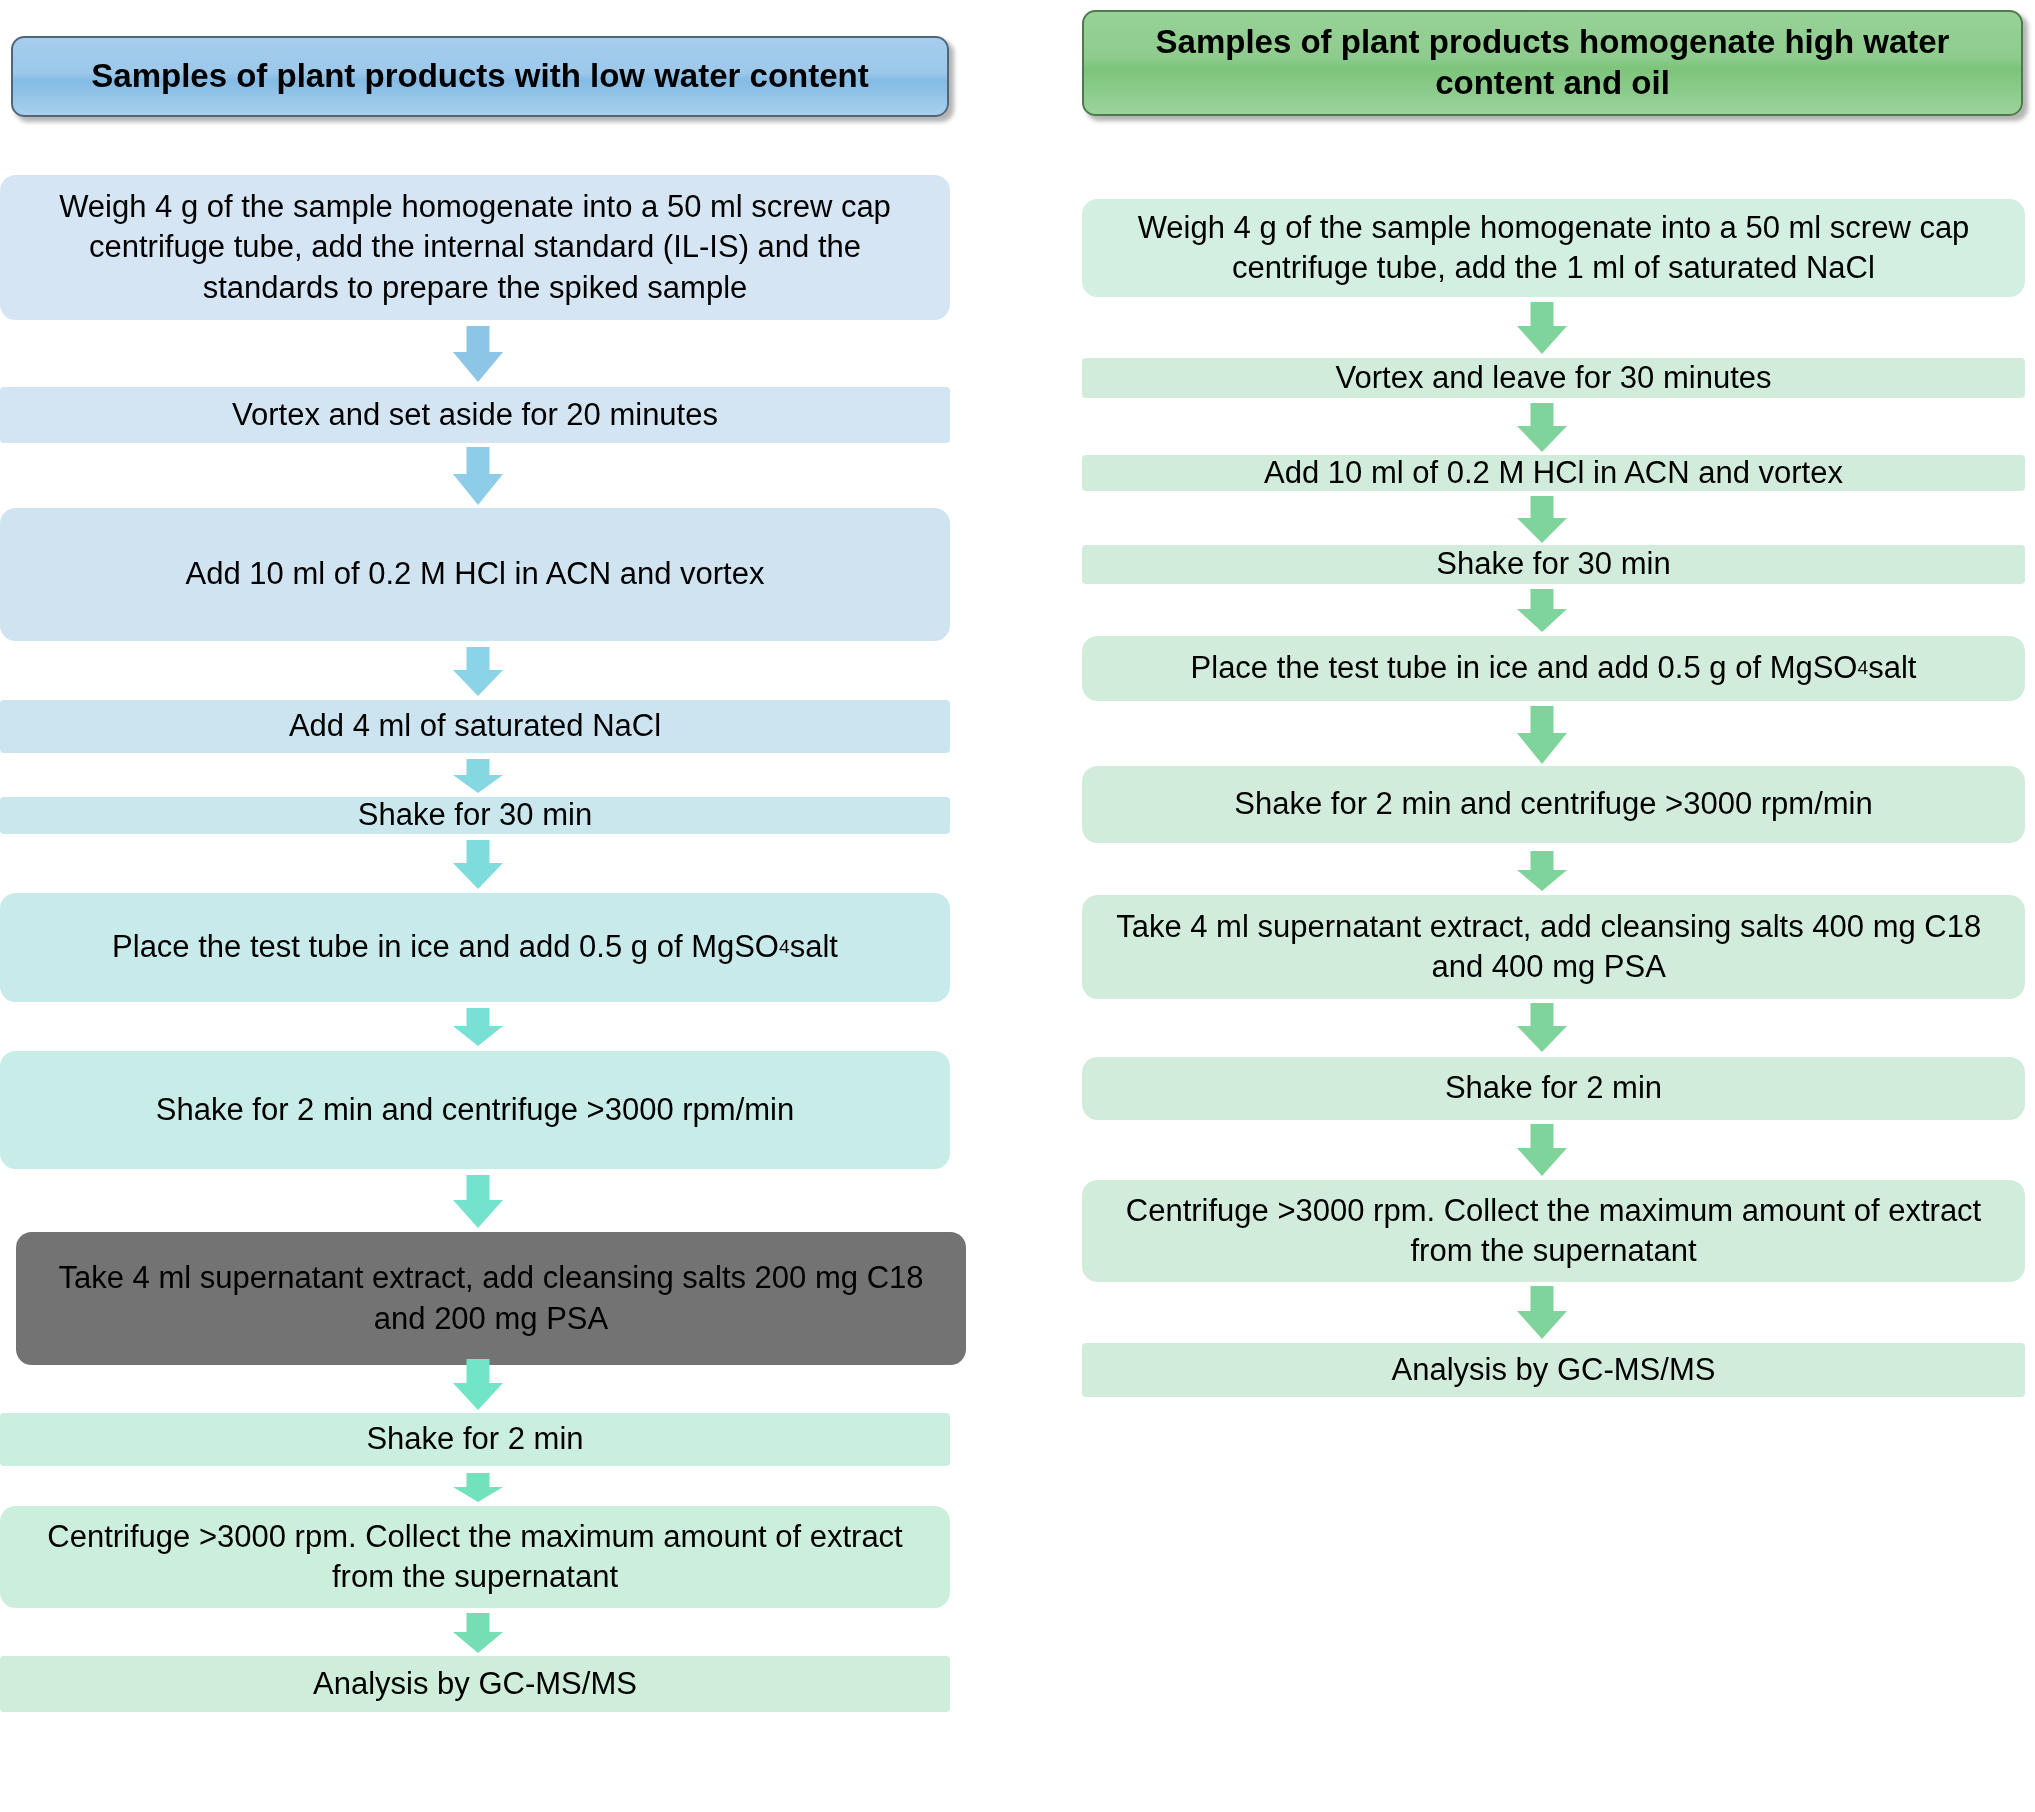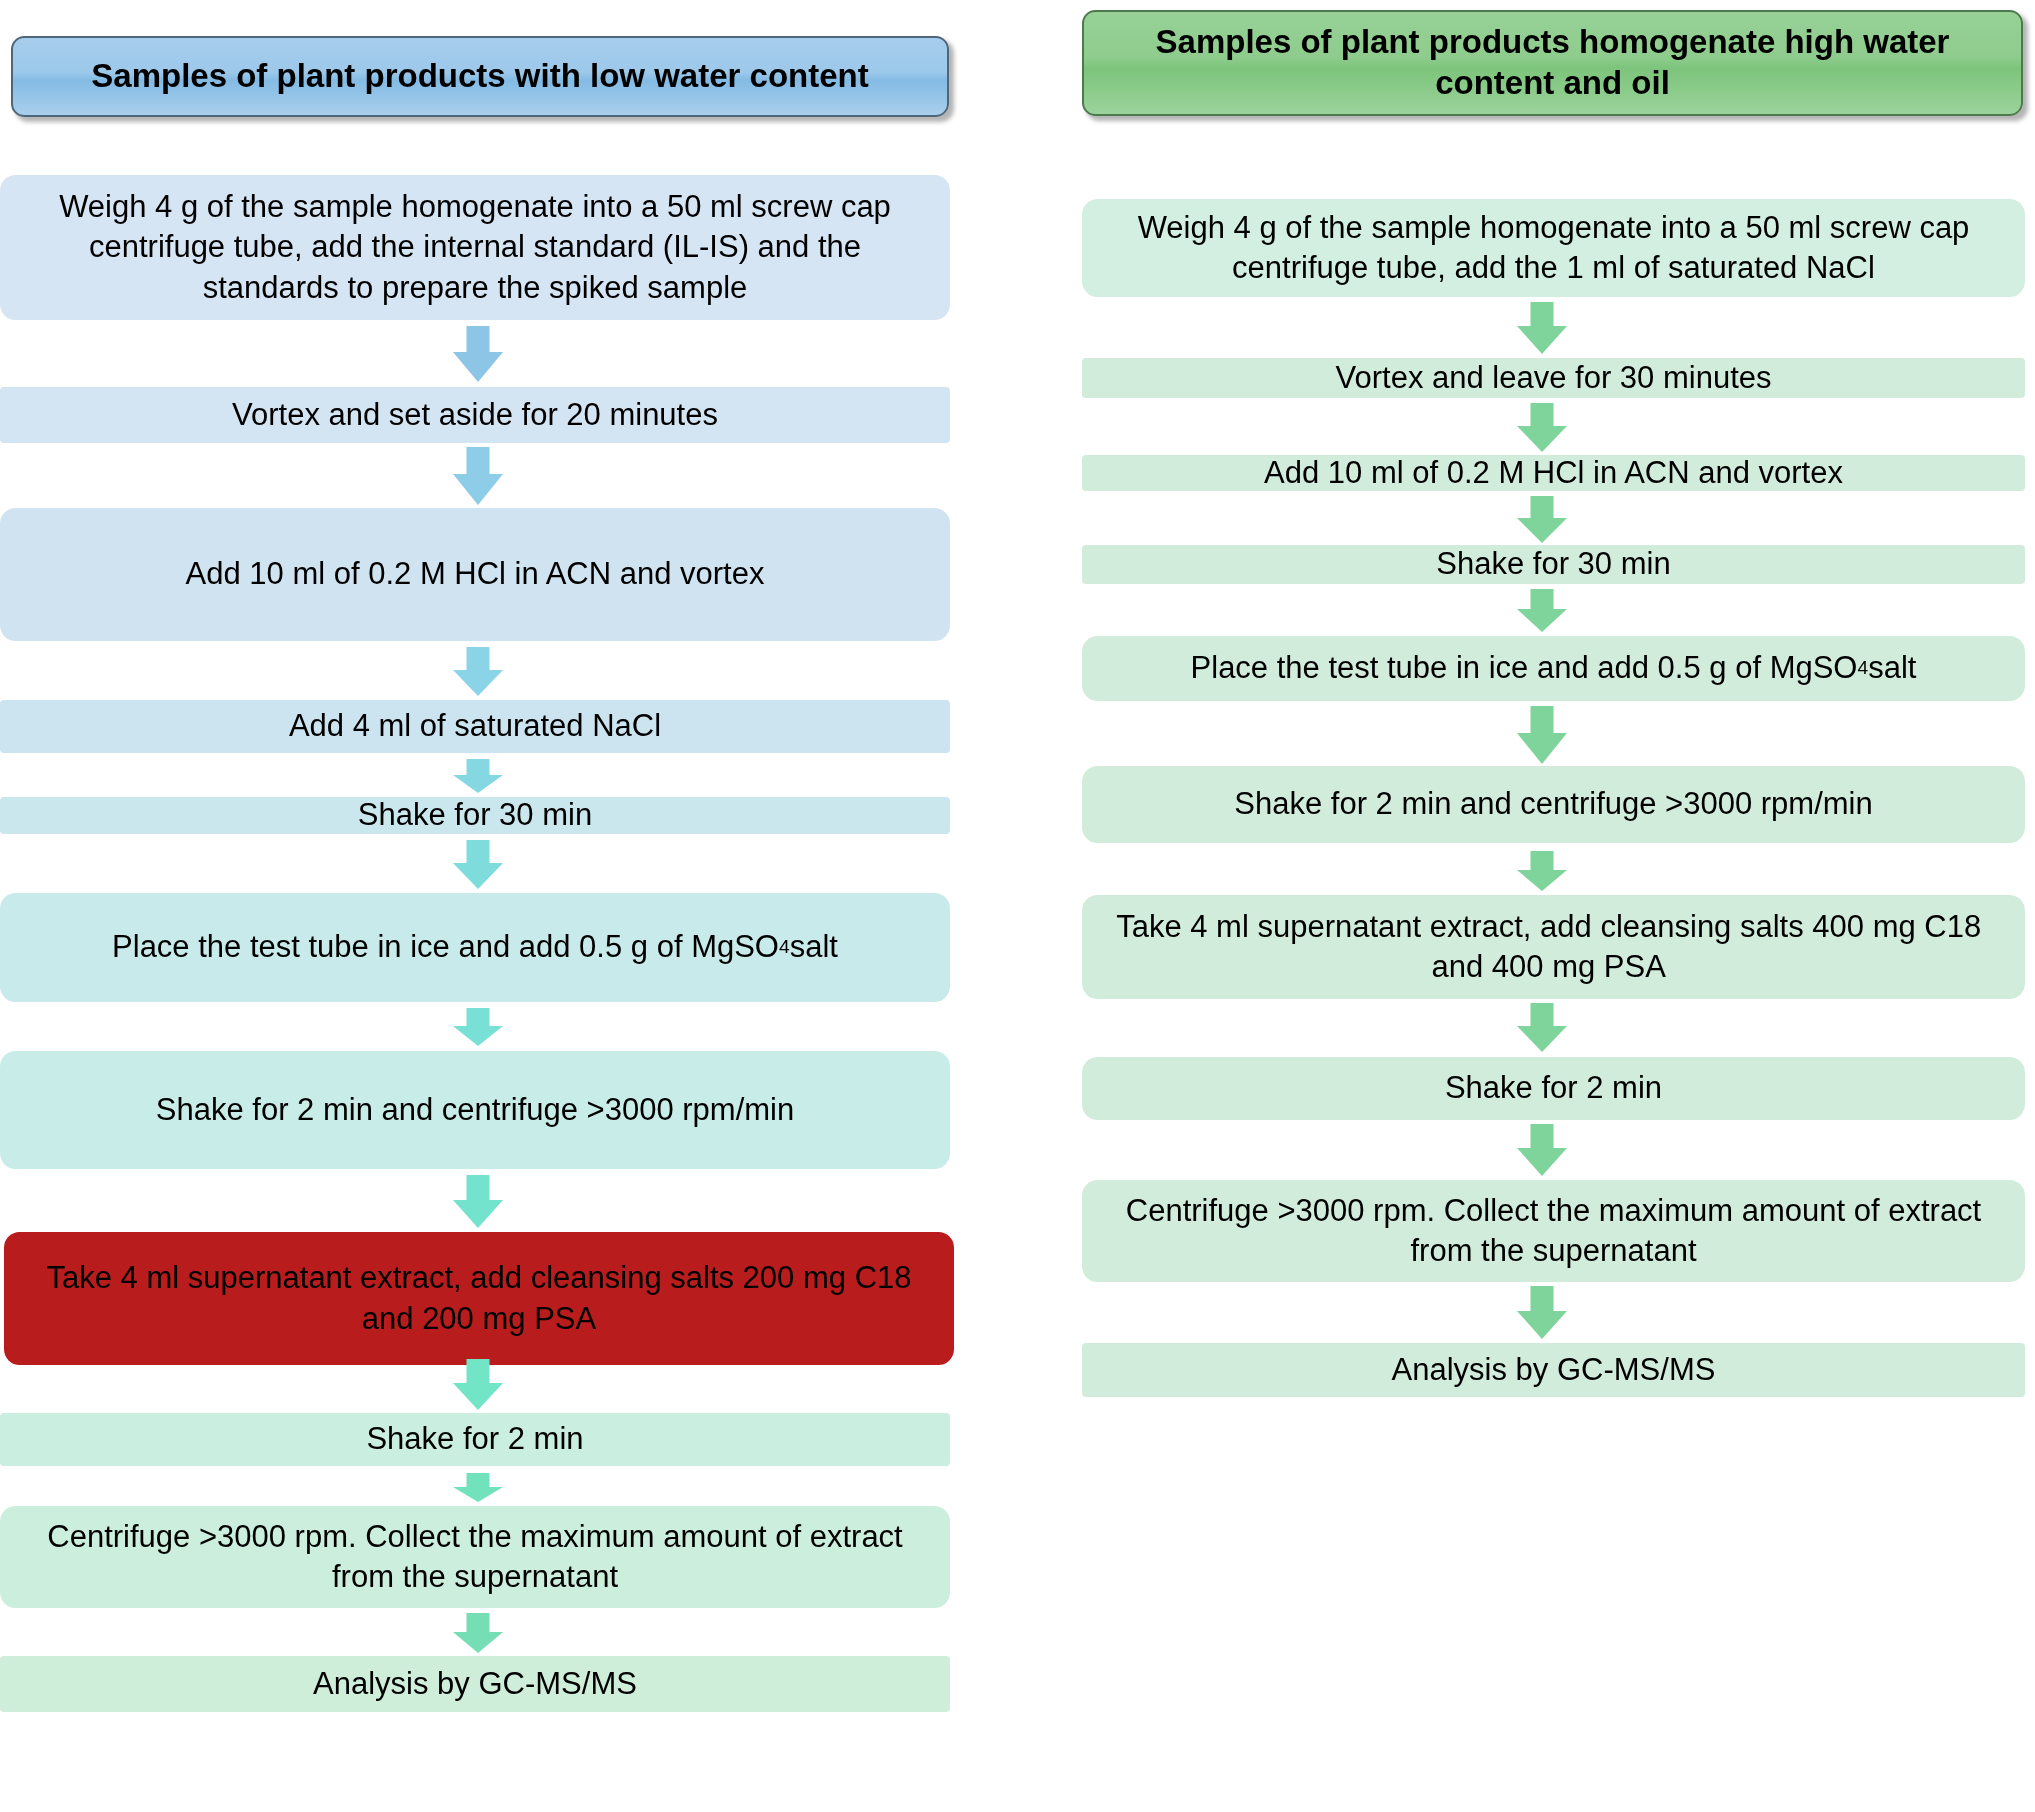--- a/index.html
+++ b/index.html
@@ -73,21 +73,21 @@
 
 <div class="column" id="col-left">
   <div class="header-box" id="header-left">Samples of plant products with low water content</div>
 <div class="step" style="left: 0px; top: 175px; width: 950px; height: 145px; background: rgb(214, 229, 243);">Weigh 4 g of the sample homogenate into a 50 ml screw cap centrifuge tube, add the internal standard (IL-IS) and the standards to prepare the spiked sample</div>
     <div class="step flat" style="left: 0px; top: 387px; width: 950px; height: 56px; background: rgb(211, 228, 242);">Vortex and set aside for 20 minutes</div>
     <div class="step" style="left: 0px; top: 508px; width: 950px; height: 133px; background: rgb(207, 227, 240);">Add 10 ml of 0.2 M HCl in ACN and vortex</div>
     <div class="step flat" style="left: 0px; top: 700px; width: 950px; height: 53px; background: rgb(203, 228, 239);">Add 4 ml of saturated NaCl</div>
     <div class="step flat" style="left: 0px; top: 797px; width: 950px; height: 37px; background: rgb(201, 231, 237);">Shake for 30 min</div>
     <div class="step" style="left: 0px; top: 893px; width: 950px; height: 109px; background: rgb(200, 234, 235);">Place the test tube in ice and add 0.5 g of MgSO<sub>4</sub> salt</div>
     <div class="step" style="left: 0px; top: 1051px; width: 950px; height: 118px; background: rgb(200, 236, 232);">Shake for 2 min and centrifuge &gt;3000 rpm/min</div>
-    <div class="step" style="left: 4px; top: 1232px; width: 950px; height: 133px; background: #b91c1c;">Take 4 ml supernatant extract, add cleansing salts 200 mg C18 and 200 mg PSA</div>
+    <div class="step" style="left: 16px; top: 1232px; width: 950px; height: 133px; background: #737373;">Take 4 ml supernatant extract, add cleansing salts 200 mg C18 and 200 mg PSA</div>
     <div class="step flat" style="left: 0px; top: 1413px; width: 950px; height: 53px; background: rgb(202, 238, 224);">Shake for 2 min</div>
     <div class="step" style="left: 0px; top: 1506px; width: 950px; height: 102px; background: rgb(204, 239, 221);">Centrifuge &gt;3000 rpm. Collect the maximum amount of extract from the supernatant</div>
     <div class="step flat" style="left: 0px; top: 1656px; width: 950px; height: 56px; background: rgb(207, 238, 218);">Analysis by GC-MS/MS</div>
     <div class="arrow" style="left: 441px; top: 326px; width: 73px; height: 54px;">
       <div class="shaft" style="background: rgb(140, 197, 230);"></div>
       <div class="head" style="border-top: 30px solid rgb(140, 197, 230);"></div>
     </div>
     <div class="arrow" style="left: 441px; top: 447px; width: 73px; height: 56px;">
       <div class="shaft" style="background: rgb(142, 205, 232);"></div>
       <div class="head" style="border-top: 31px solid rgb(142, 205, 232);"></div>

